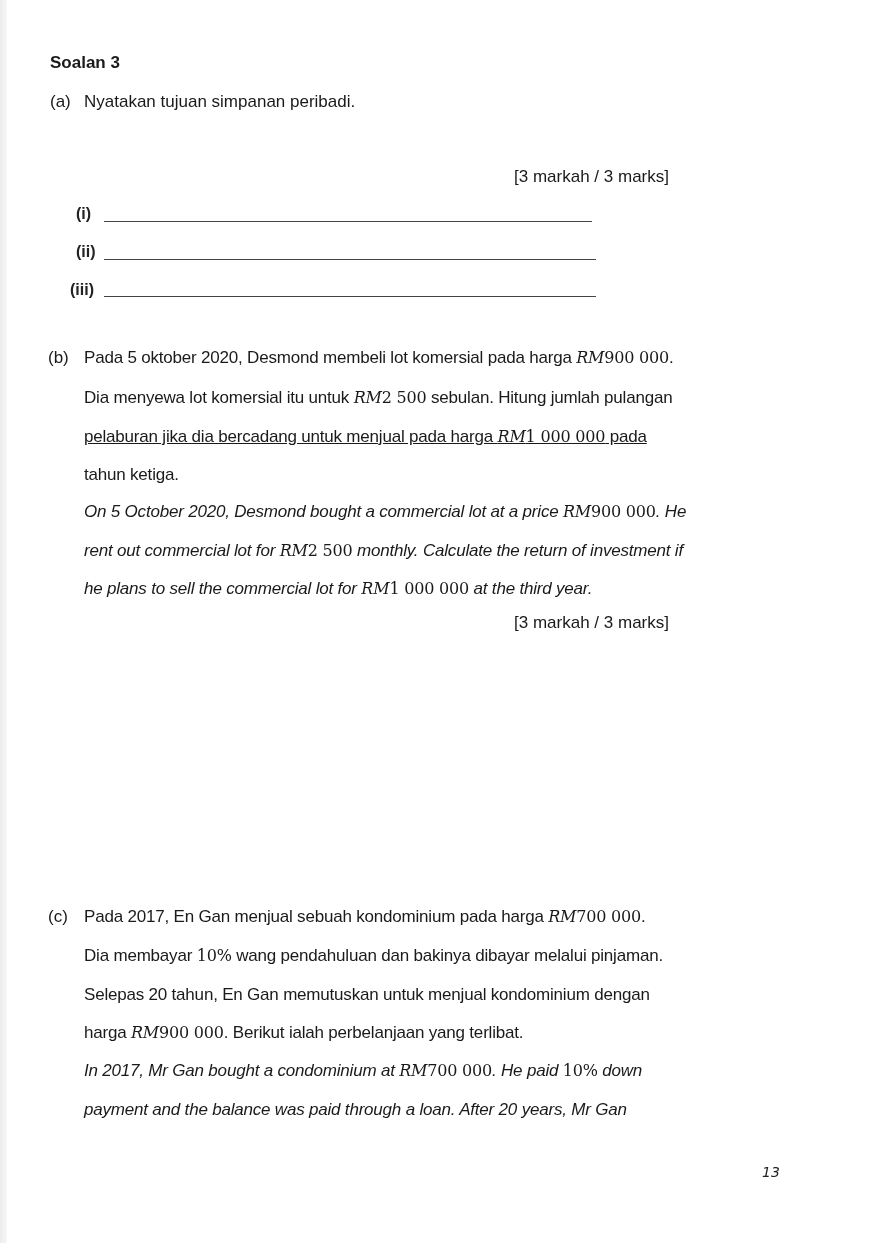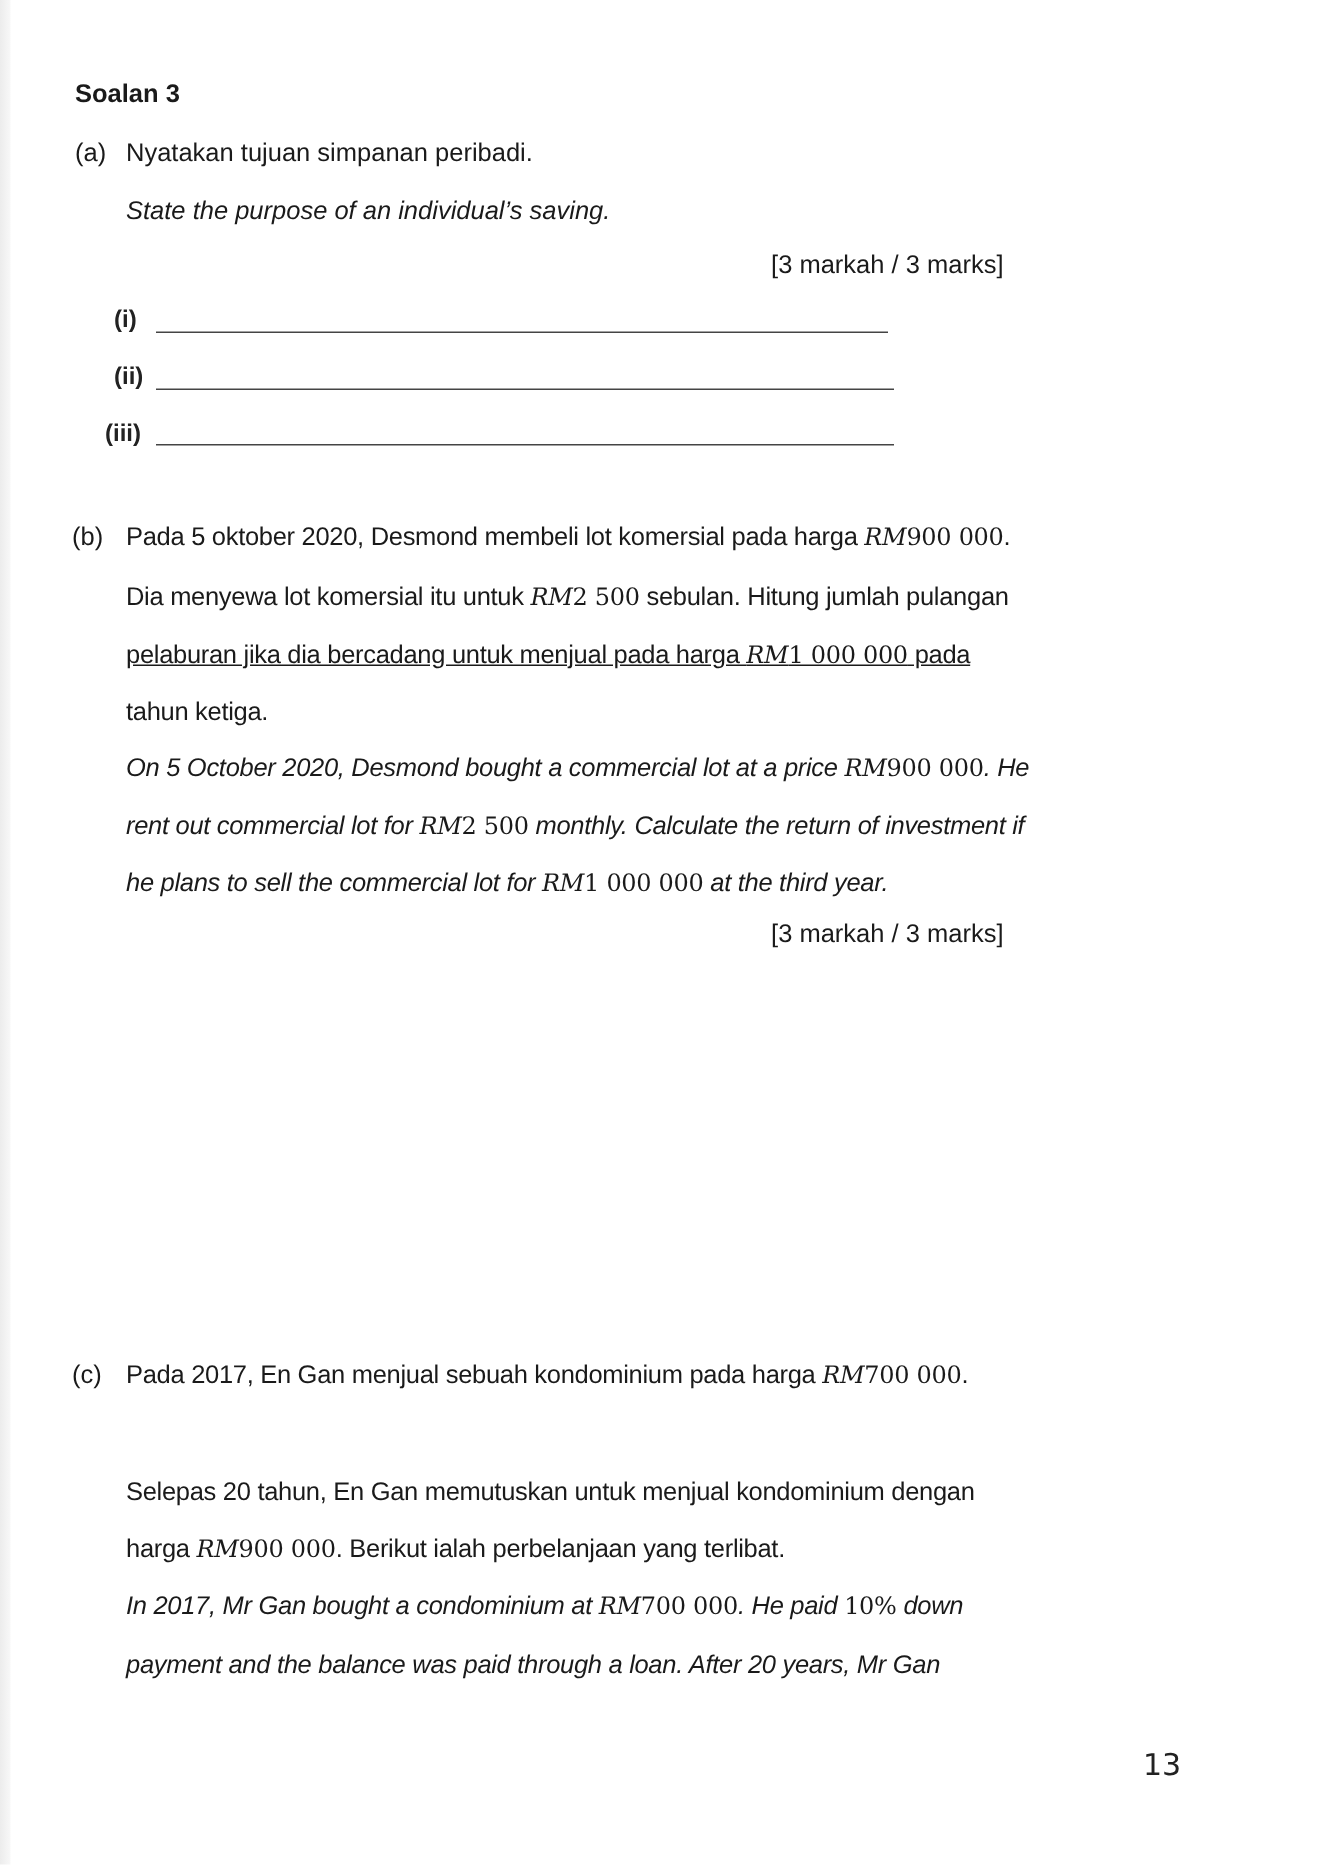--- a/index.html
+++ b/index.html
@@ -39,36 +39,36 @@
     .marks { font-size: 17px; text-align: right; }
     .part-label { font-size: 17px; }
     .blank-label { font-size: 16px; font-weight: bold; color: #222; }
     .blank-line {
       position: absolute;
       height: 0;
       border-bottom: 1.5px solid #444;
     }
     .page-number {
       font-family: "DejaVu Sans", sans-serif;
-      font-size: 20px;
+      font-size: 14px;
       color: #222;
+      font-style: italic;
     }
   </style>
 </head>
 <body>
 
 <div class="left-shadow"></div>
 
 <div class="page">
 
   <div class="abs title">Soalan 3</div>
 
   <div class="abs part-label" style="left:50px; top:92px;">(a)</div>
   <div class="abs text" style="left:84px; top:92px;">Nyatakan tujuan simpanan peribadi.</div>
-  <div class="abs text italic" style="left:84px; top:131px;">State the purpose of an individual’s saving.</div>
   <div class="abs marks" style="right:95px; top:167px;">[3 markah / 3 marks]</div>
 
   <div class="abs blank-label" style="left:76px; top:205px;">(i)</div>
   <div class="blank-line" style="left:104px; top:221px; width:488px;"></div>
   <div class="abs blank-label" style="left:76px; top:243px;">(ii)</div>
   <div class="blank-line" style="left:104px; top:259px; width:492px;"></div>
   <div class="abs blank-label" style="left:70px; top:281px;">(iii)</div>
   <div class="blank-line" style="left:104px; top:296px; width:492px;"></div>
 
   <div class="abs part-label" style="left:48px; top:348px;">(b)</div>
@@ -95,20 +95,23 @@
   <div class="abs cond italic" style="left:84px; top:579px;">
     <span>he plans to sell the commercial lot for </span><span class="math"><span class="rm">RM</span><span style="font-style:normal">1 000 000</span></span><span> at the third year.</span>
   </div>
   <div class="abs marks" style="right:95px; top:613px;">[3 markah / 3 marks]</div>
 
   <div class="abs part-label" style="left:48px; top:907px;">(c)</div>
 
   <div class="abs cond" style="left:84px; top:907px;">
     <span>Pada 2017, En Gan menjual sebuah kondominium pada harga </span><span class="math"><span class="rm">RM</span><span>700 000</span></span><span>.</span>
   </div>
+  <div class="abs cond" style="left:84px; top:946px;">
+    <span>Dia membayar </span><span class="math">10%</span><span> wang pendahuluan dan bakinya dibayar melalui pinjaman.</span>
+  </div>
   <div class="abs cond" style="left:84px; top:985px;">
     <span>Selepas 20 tahun, En Gan memutuskan untuk menjual kondominium dengan</span>
   </div>
   <div class="abs cond" style="left:84px; top:1023px;">
     <span>harga </span><span class="math"><span class="rm">RM</span><span>900 000</span></span><span>. Berikut ialah perbelanjaan yang terlibat.</span>
   </div>
 
   <div class="abs cond italic" style="left:84px; top:1061px;">
     <span>In 2017, Mr Gan bought a condominium at </span><span class="math"><span class="rm">RM</span><span style="font-style:normal">700 000</span></span><span>. He paid </span><span class="math" style="font-style:normal">10%</span><span> down</span>
   </div>

